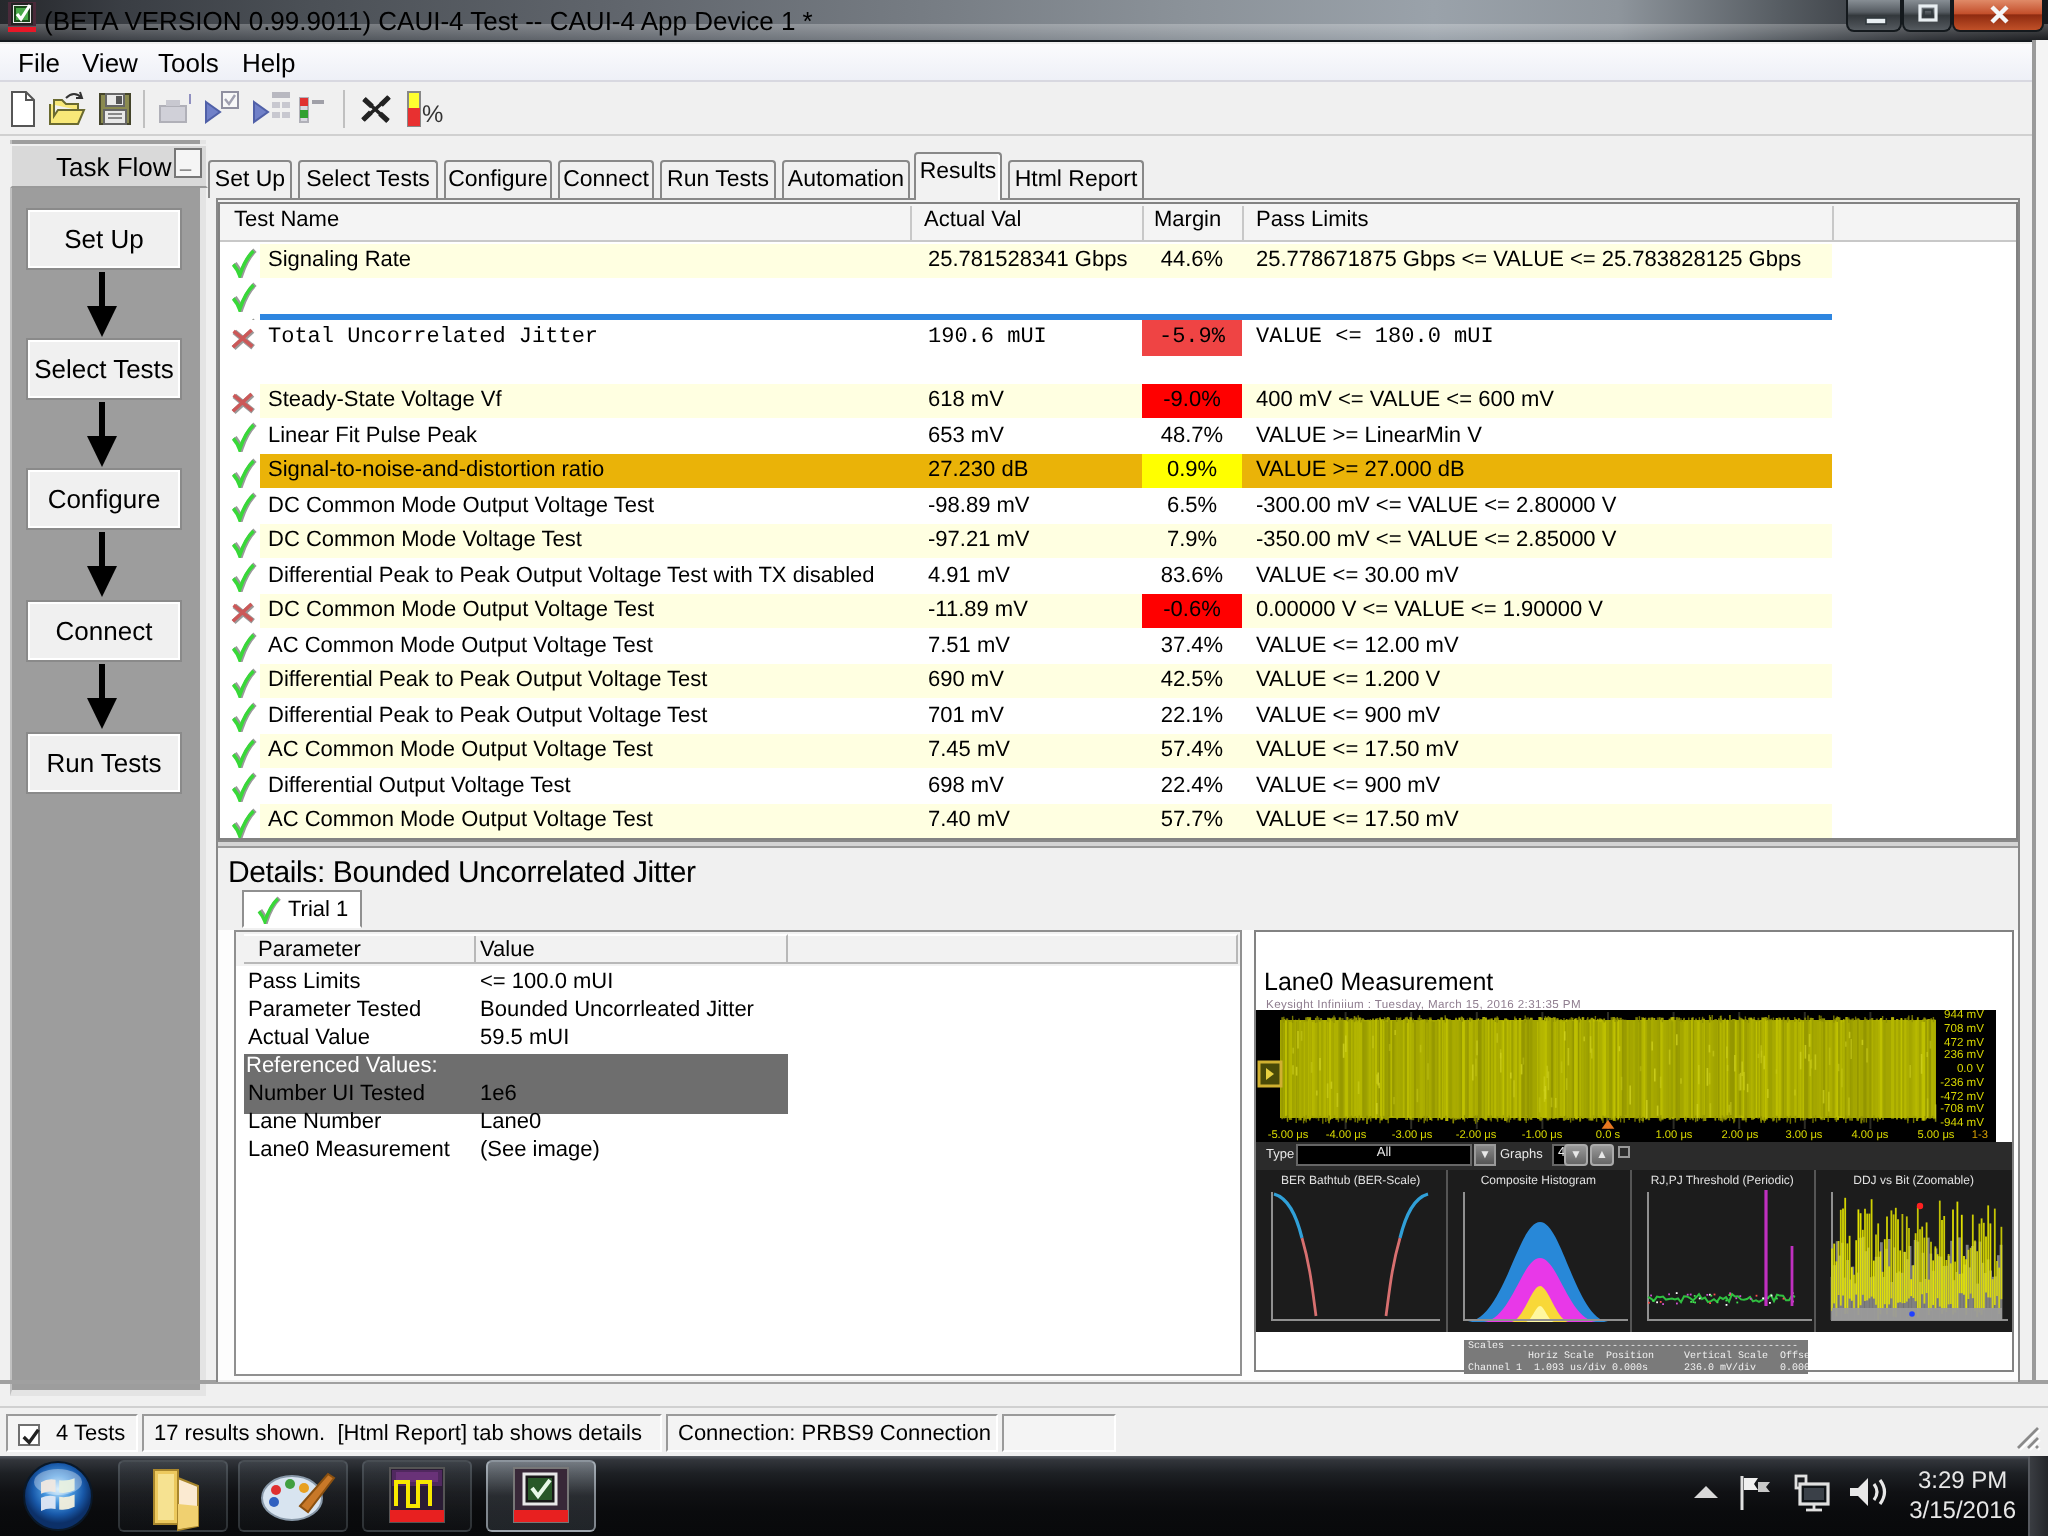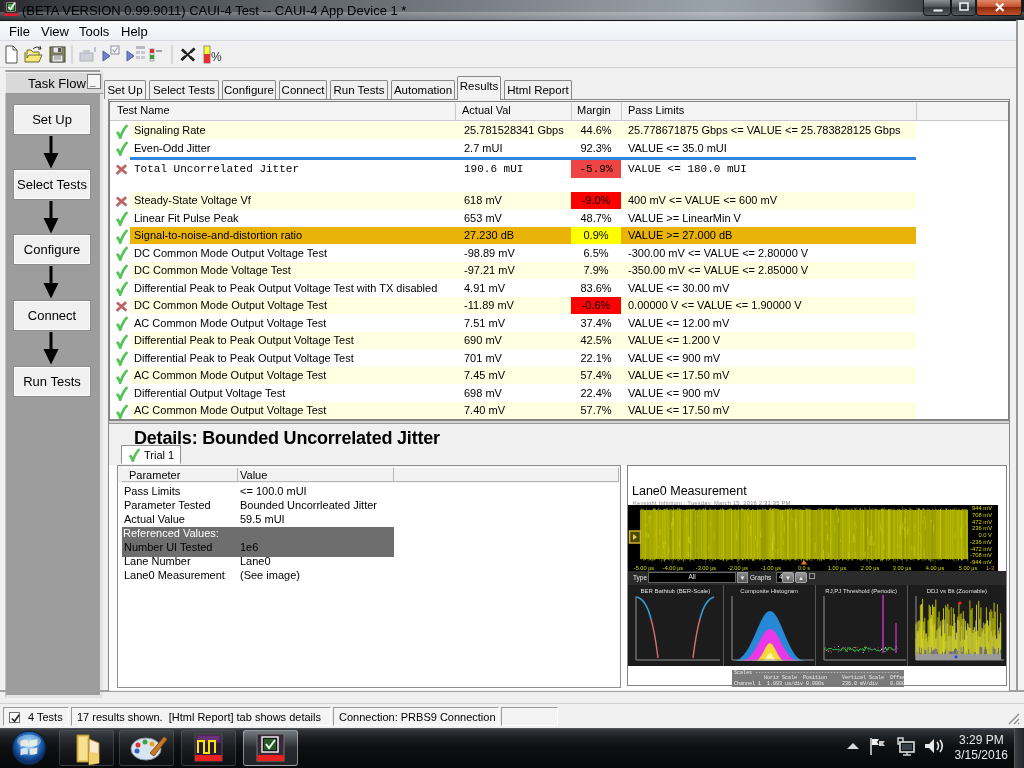--- a/index.html
+++ b/index.html
@@ -44,21 +44,21 @@
 .c-name { position:absolute; left:4px; top:2.5px; white-space:nowrap; }
 .c-val { position:absolute; left:334px; top:2.5px; }
 .c-marg { position:absolute; left:441px; top:0; width:50px; height:17.5px; text-align:center; }
 .mpill { display:block; width:100%; height:17.5px; padding-top:2.5px; }
 .c-lim { position:absolute; left:498px; top:2.5px; white-space:nowrap; }
 
 
 #splitter { position:absolute; left:109px; top:420px; width:900px; height:4px; background:#d4d4d4; border-top:1px solid #888; border-bottom:1px solid #999; z-index:7; }
 #details { position:absolute; left:109px; top:424px; width:900px; height:267px; background:#f0f0f0; z-index:5; }
 #detwhite { position:absolute; left:109px; top:465px; width:900px; height:225px; background:#fdfdfd; z-index:5; }
-#dtitle { position:absolute; left:114px; top:428px; font-size:18px; font-weight:bold; letter-spacing:-0.2px; color:#000; z-index:6;margin-left:20px; }
+#dtitle { position:absolute; left:114px; top:428px; font-size:15px; font-weight:normal; letter-spacing:-0.2px; color:#000; z-index:6; }
 #trialtab { position:absolute; left:121px; top:445px; width:60px; height:19px; background:#fff; border:1px solid #909090; border-bottom:1px solid #fff; font-size:11px; z-index:6; }
 #ptable { position:absolute; left:117px; top:465px; width:504px; height:223px; background:#fff; border:1px solid #909090; z-index:6; }
 #phead { position:absolute; left:118px; top:466px; width:502px; height:17px; background:#f2f2f2; z-index:7; font-size:11px; }
 #phead div { position:absolute; top:1px; height:15px; border-right:1px solid #b8b8b8; border-bottom:1px solid #b8b8b8; border-top:1px solid #fff; }
 .prow { position:absolute; left:118px; z-index:7; font-size:11px; color:#000; }
 .prow .pk { position:absolute; left:6px; top:0; width:110px; white-space:nowrap; }
 .prow .pv { position:absolute; left:122px; top:0; white-space:nowrap; }
 .pref { position:absolute; left:122px; width:272px; height:30px; background:#6e6e6e; color:#fff; font-size:11px; padding-left:1px; z-index:7; }
 
 
@@ -233,28 +233,20 @@
 <div class="c-lim">25.778671875 Gbps &lt;= VALUE &lt;= 25.783828125 Gbps</div>
 </div>
   </div>
 <div class="trow" style="top:139.0px;">
 <div class="gut">
       <svg class="ck" viewBox="0 0 16 16">
         <path d="M3.6 8.2 C5 10,6.2 12,7 14.2 C8.6 9.4,11 4.4,14.4 1.2" fill="none" stroke="#9a9a9a" stroke-width="2.6"></path>
         <path d="M2.8 8.8 C4.2 10.4,5.4 12.2,6.2 14.6 C7.8 9.8,10.2 4.8,13.6 1.6" fill="none" stroke="#38d838" stroke-width="1.9"></path>
       </svg>
     </div>
-<div class="rowbg" style="background:#ffffff;color:#000000;">
-<div class="c-name">Even-Odd Jitter</div>
-<div class="c-val">2.7 mUI</div>
-<div class="c-marg">
-        <span class="mpill" style="color:#000000;">92.3%</span>
-      </div>
-<div class="c-lim">VALUE &lt;= 35.0 mUI</div>
-</div>
   </div>
 <div class="trow" style="top:156.5px;">
 <div class="gut">
       <svg class="ck" viewBox="0 0 16 16">
         <path d="M3.6 8.2 C5 10,6.2 12,7 14.2 C8.6 9.4,11 4.4,14.4 1.2" fill="none" stroke="#9a9a9a" stroke-width="2.6"></path>
         <path d="M2.8 8.8 C4.2 10.4,5.4 12.2,6.2 14.6 C7.8 9.8,10.2 4.8,13.6 1.6" fill="none" stroke="#38d838" stroke-width="1.9"></path>
       </svg>
     </div>
 <div class="rowbg" style="background:#2e86e0;color:#ffffff;">
 <div class="c-name">Bounded Uncorrelated Jitter</div>

